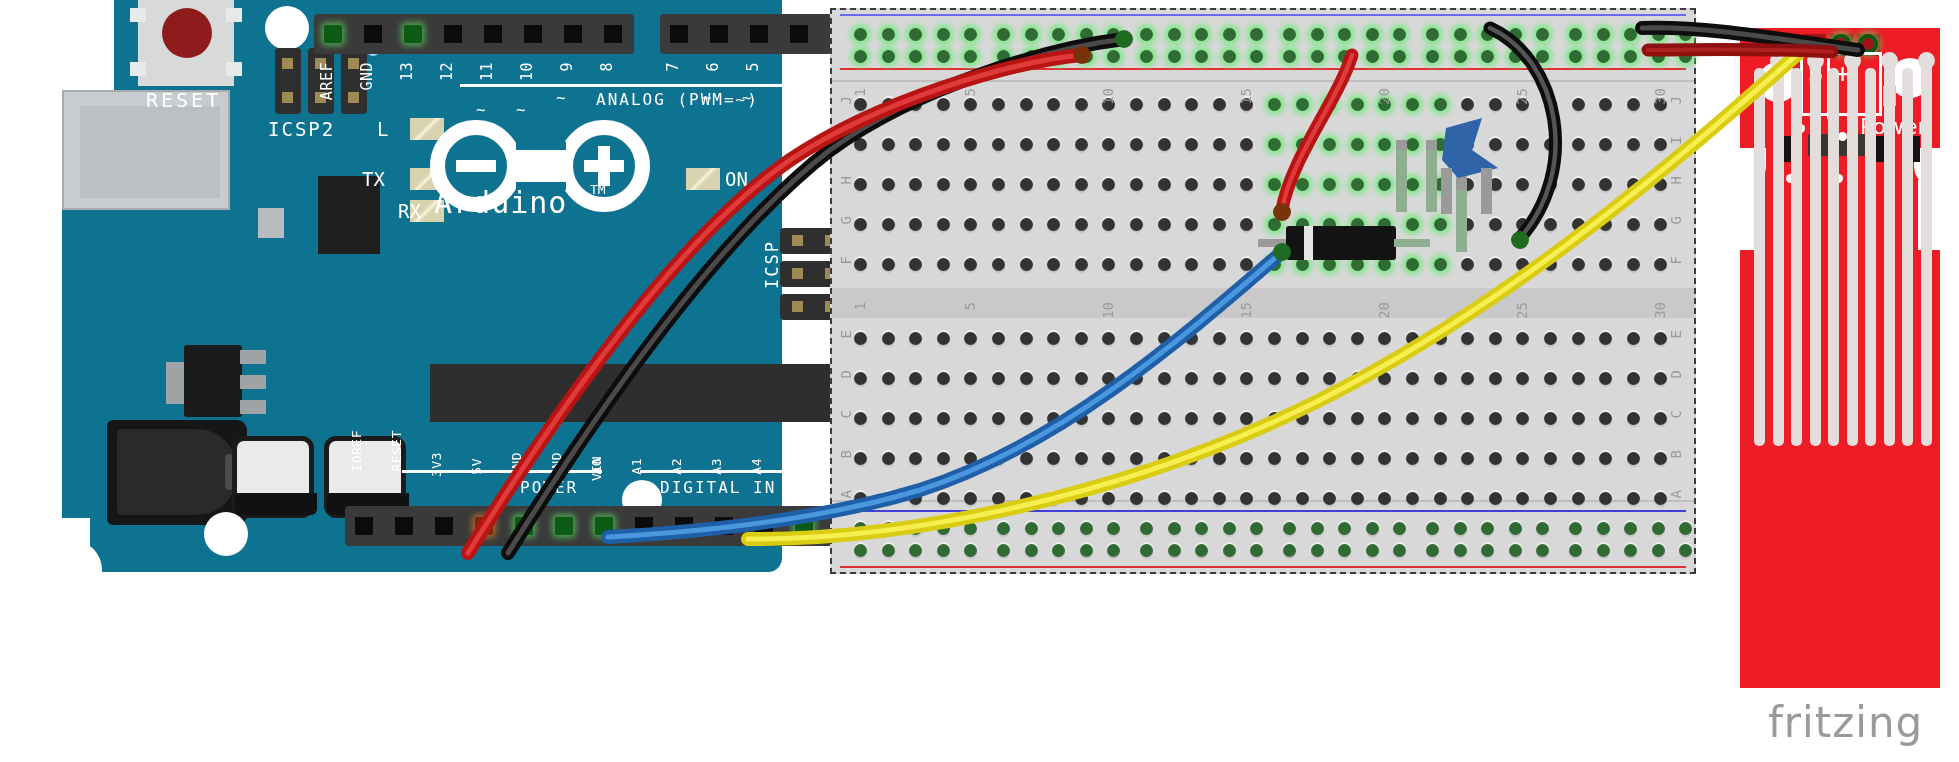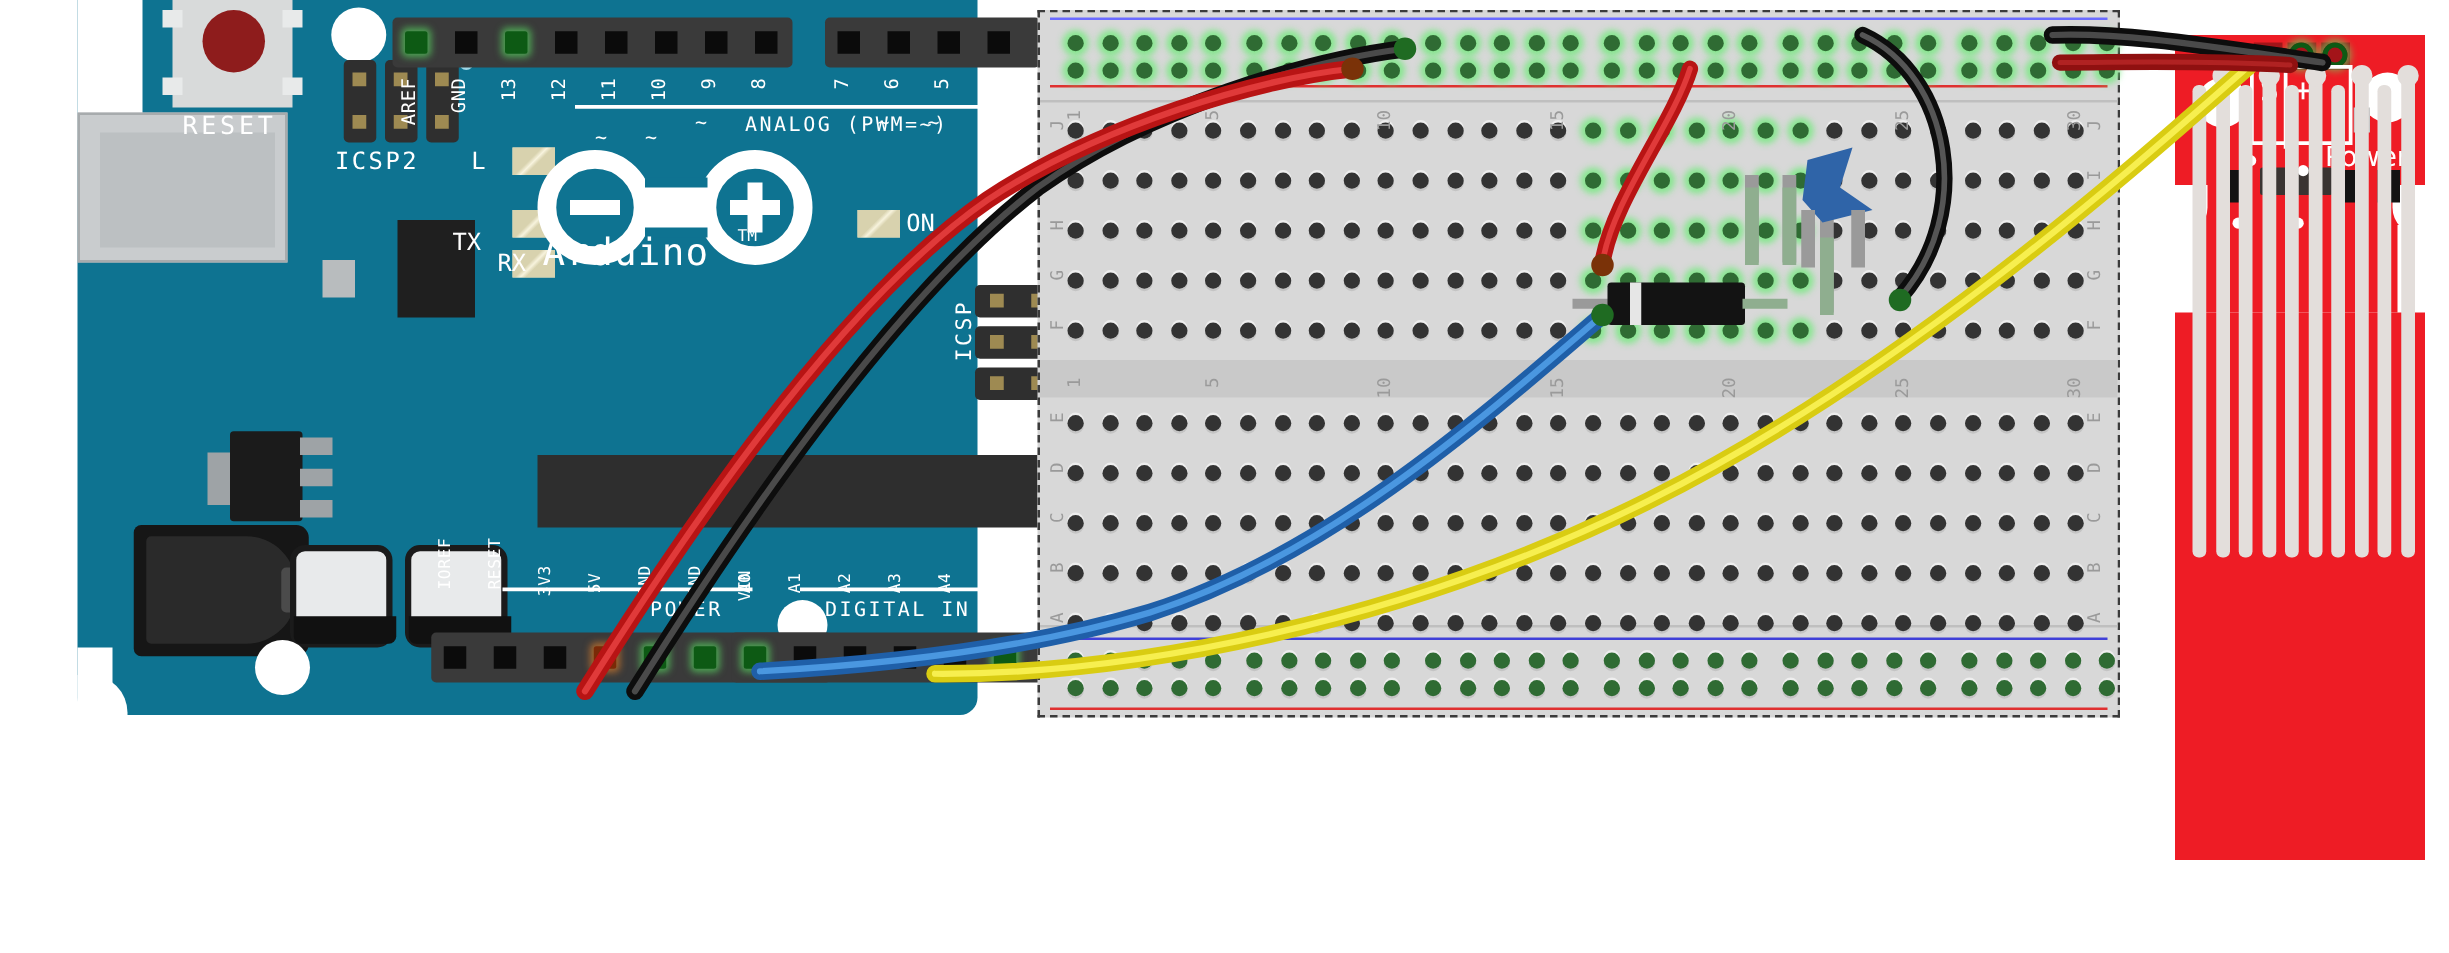--- a/index.html
+++ b/index.html
@@ -233,21 +233,21 @@
       <div class="pad" style="left:12px;top:40px;"></div>
         <div class="pad" style="left:45px;top:40px;"></div>
       <div class="pad" style="left:12px;top:73px;"></div>
         <div class="pad" style="left:45px;top:73px;"></div>
     </div>
     <div class="pinlabel" style="left:700px;top:240px;font-size:17px;letter-spacing:2px;">ICSP</div>
 
     <div class="ledbox" style="left:348px;top:118px;"></div>
     <div class="ledlbl" style="left:315px;top:118px;">L</div>
     <div class="ledbox" style="left:348px;top:168px;"></div>
-    <div class="ledlbl" style="left:300px;top:168px;margin-top:15px;">TX</div>
+    <div class="ledlbl" style="left:300px;top:168px;">TX</div>
     <div class="ledbox" style="left:348px;top:200px;"></div>
     <div class="ledlbl" style="left:300px;top:200px;margin-left:36px;">RX</div>
     <div class="ledbox" style="left:624px;top:168px;"></div>
     <div class="ledlbl" style="left:663px;top:168px;">ON</div>
 
     <div class="logo-inf">
       <div class="logo-c" style="left:0;"></div>
       <div class="logo-c" style="left:128px;"></div>
       <div class="logo-bar" style="left:26px;top:40px;width:40px;height:12px;"></div>
       <div class="logo-bar" style="left:154px;top:40px;width:40px;height:12px;"></div>
@@ -871,20 +871,21 @@
         <div class="ws-pad2" style="left: 103.5px; top: 24px;"></div>
         <div class="ws-finger" style="left: 125px; top: 40px; height: 378px;"></div>
         <div class="ws-finger" style="left: 143.5px; top: 28px; height: 390px;"></div>
         <div class="ws-pad2" style="left: 140.5px; top: 24px;"></div>
         <div class="ws-finger" style="left: 162px; top: 40px; height: 378px;"></div>
         <div class="ws-finger" style="left: 180.5px; top: 28px; height: 390px;"></div>
         <div class="ws-pad2" style="left: 177.5px; top: 24px;"></div>
       </div>
   </div>
 
+  <div class="fritz">fritzing</div>
 
   <svg class="wires">
 
     <path d="M508,553 C560,470 700,250 830,150 C920,85 1050,48 1124,39" stroke="#0d0d0d" stroke-width="14" fill="none" stroke-linecap="round"></path>
     <path d="M508,553 C560,470 700,250 830,150 C920,85 1050,48 1124,39" stroke="#4a4a4a" stroke-width="5" fill="none" stroke-linecap="round"></path>
 
     <path d="M468,553 C520,470 660,250 790,160 C880,100 1010,62 1082,55" stroke="#b81414" stroke-width="14" fill="none" stroke-linecap="round"></path>
     <path d="M468,553 C520,470 660,250 790,160 C880,100 1010,62 1082,55" stroke="#e03a3a" stroke-width="5" fill="none" stroke-linecap="round"></path>
 
     <path d="M608,537 C700,532 820,520 920,490 C1060,445 1180,340 1282,252" stroke="#1f5fa8" stroke-width="14" fill="none" stroke-linecap="round"></path>

